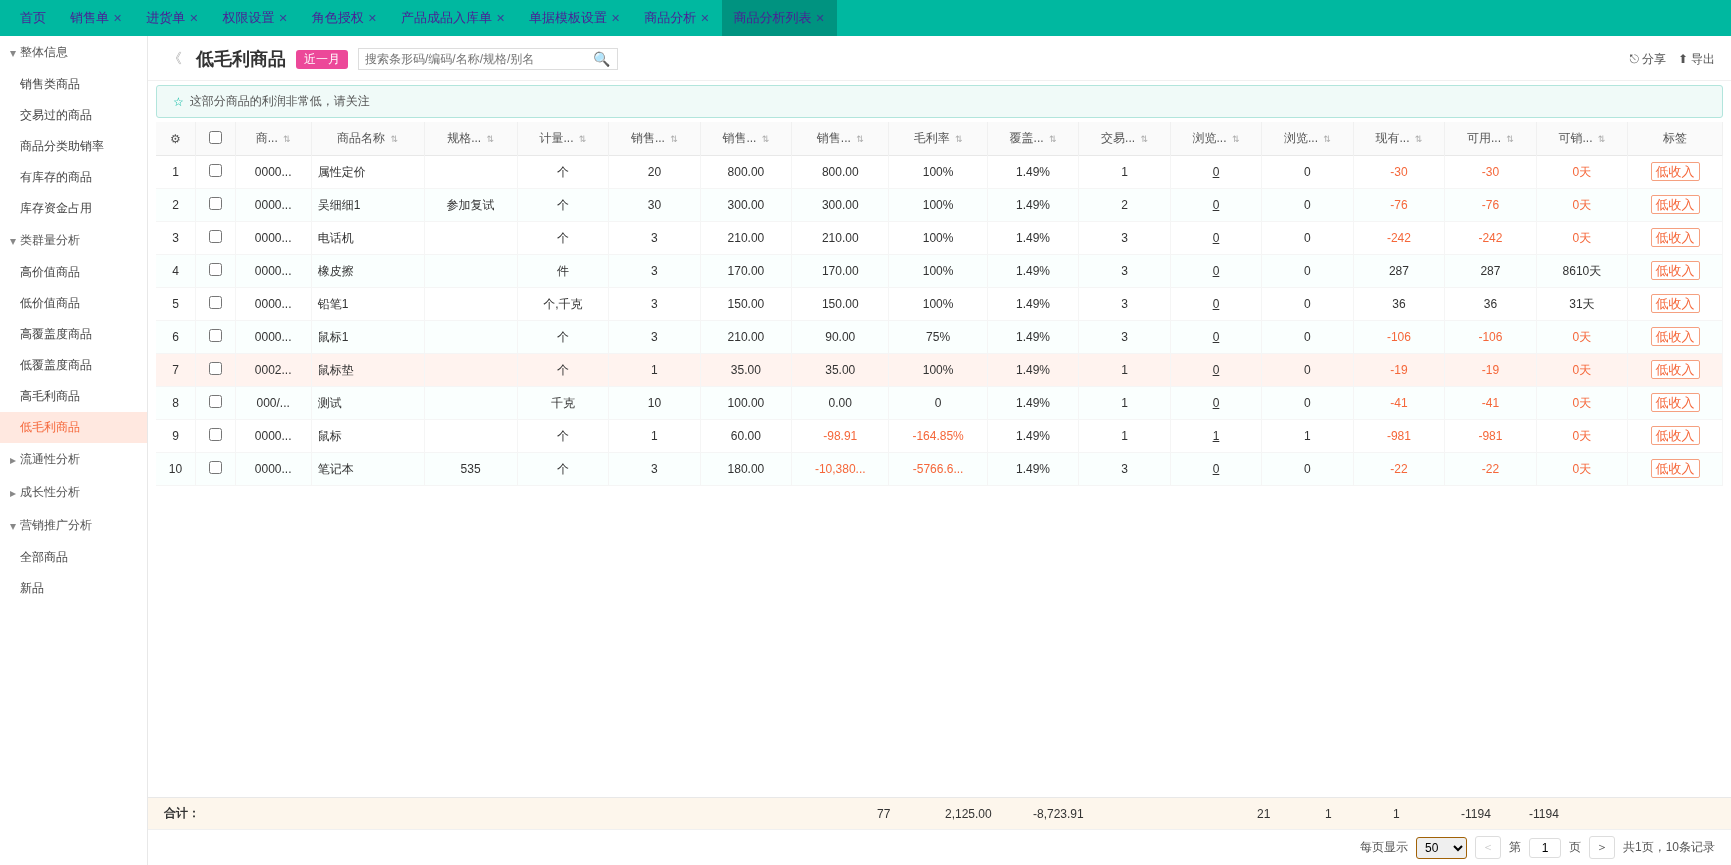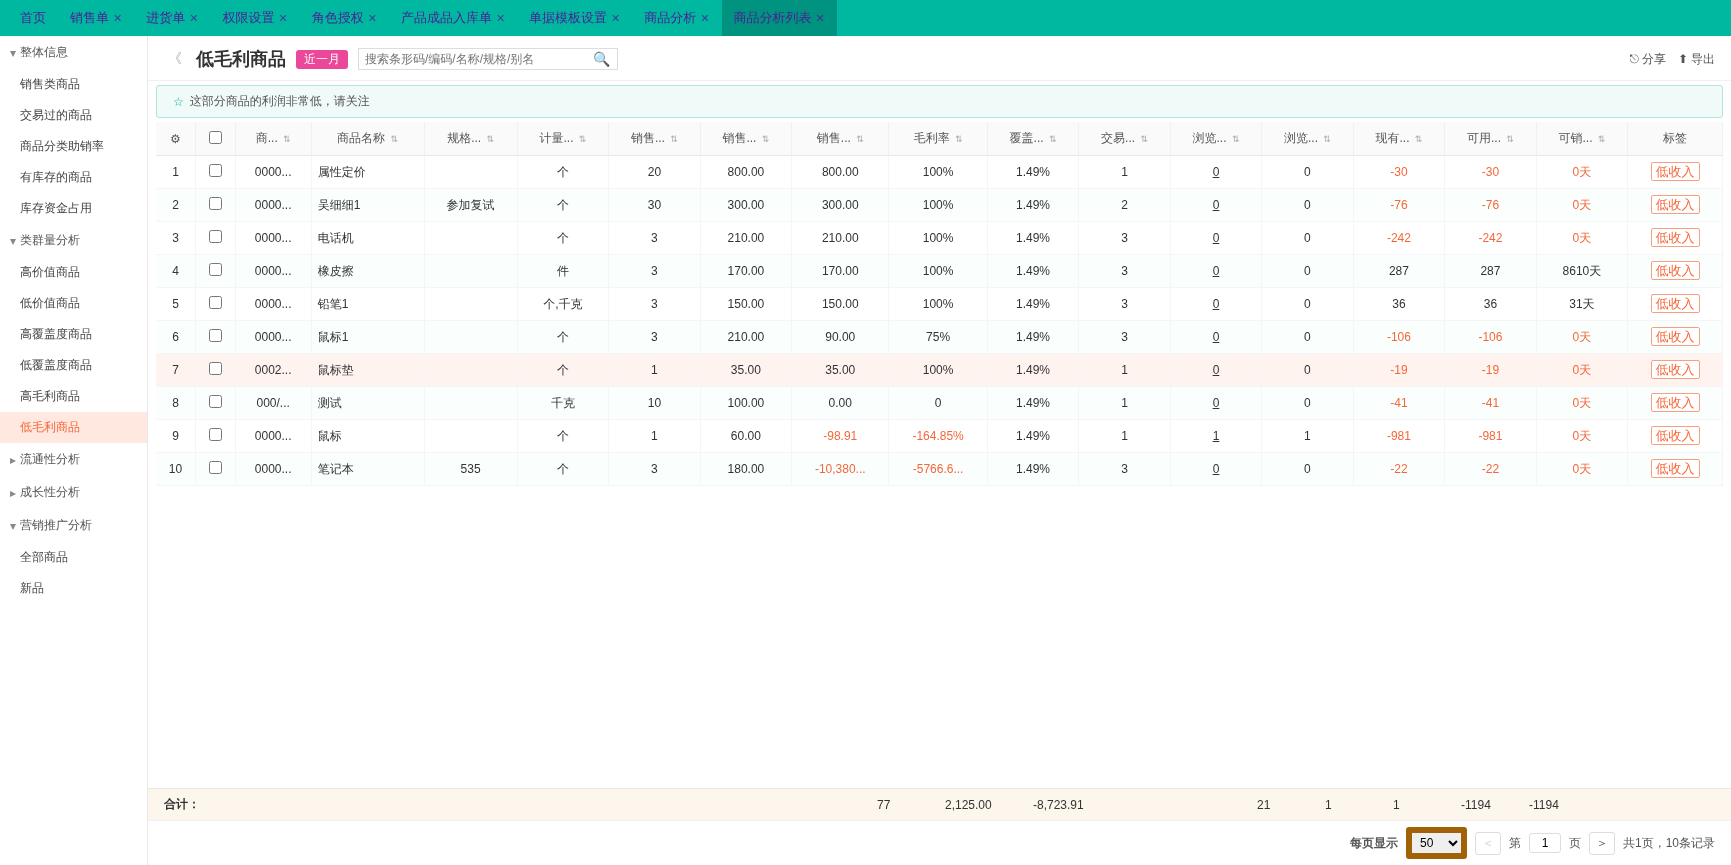--- a/index.html
+++ b/index.html
@@ -205,23 +205,23 @@
     
     .pagination-bar {
       display: flex;
       align-items: center;
       justify-content: flex-end;
       padding: 6px 16px;
       border-top: 1px solid #f0f0f0;
       gap: 8px;
       font-size: 12px;
     }
-    .page-size-label { color: #555; font-weight: bold; }
+    .page-size-label { color: #555; }
     .page-size-select {
-      border: 6px solid #a16207;
+      border: 1px solid #a16207;
       border-radius: 3px;
       padding: 2px 4px;
       font-size: 12px;
     }
     .page-btn {
       background: none;
       border: 1px solid #ddd;
       border-radius: 3px;
       padding: 2px 6px;
       cursor: pointer;

